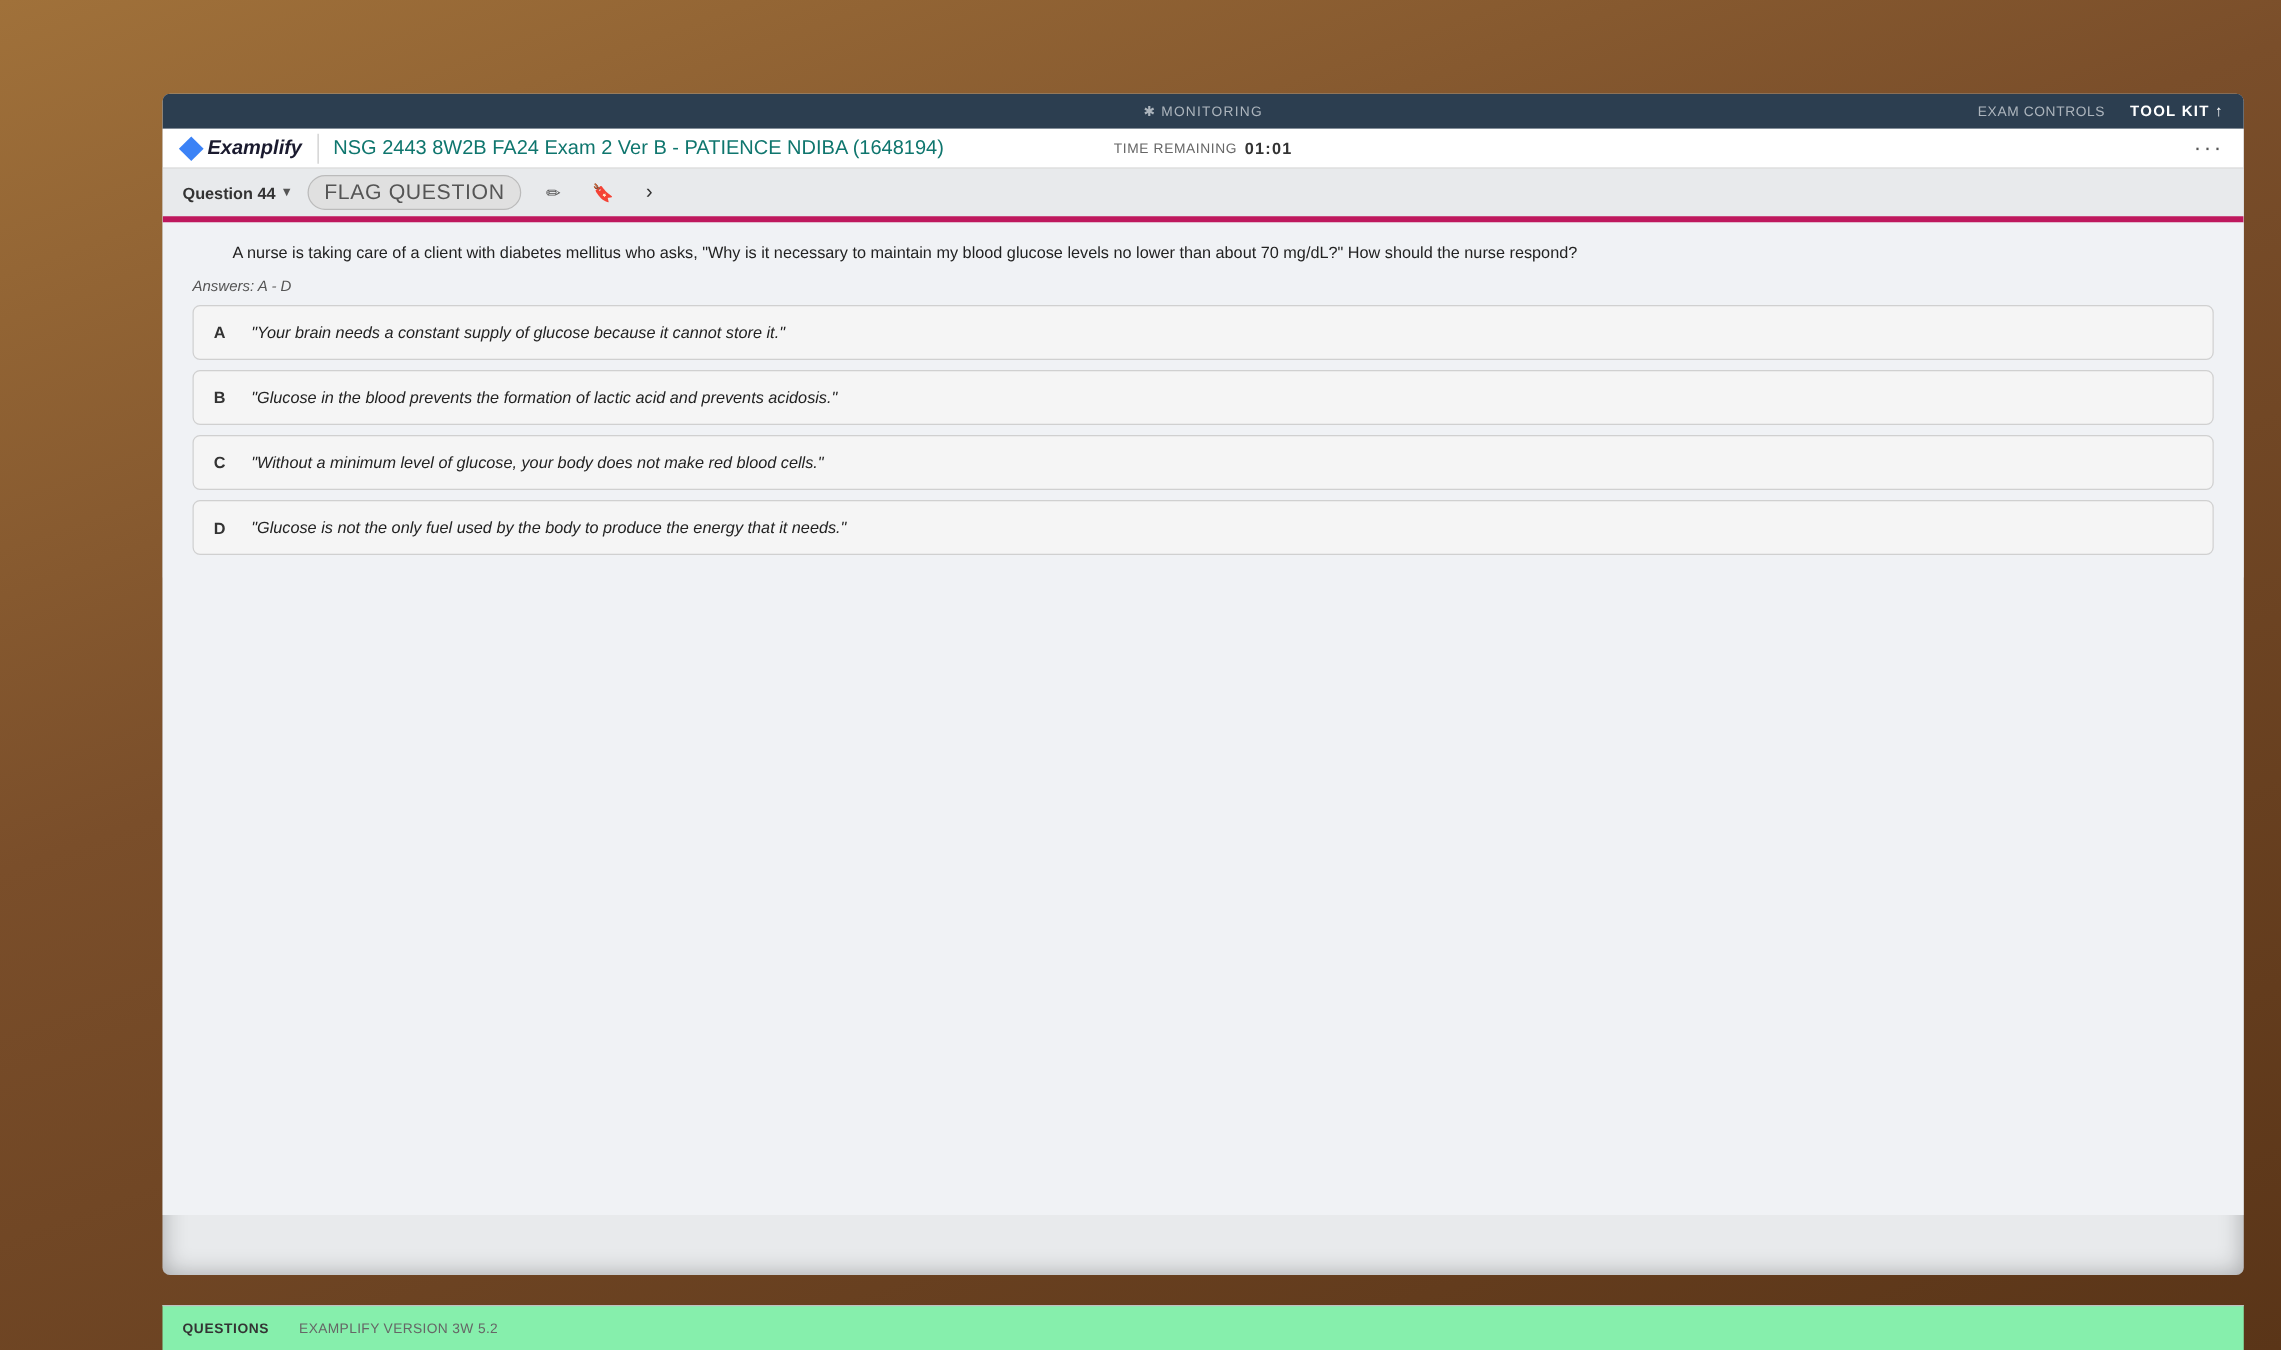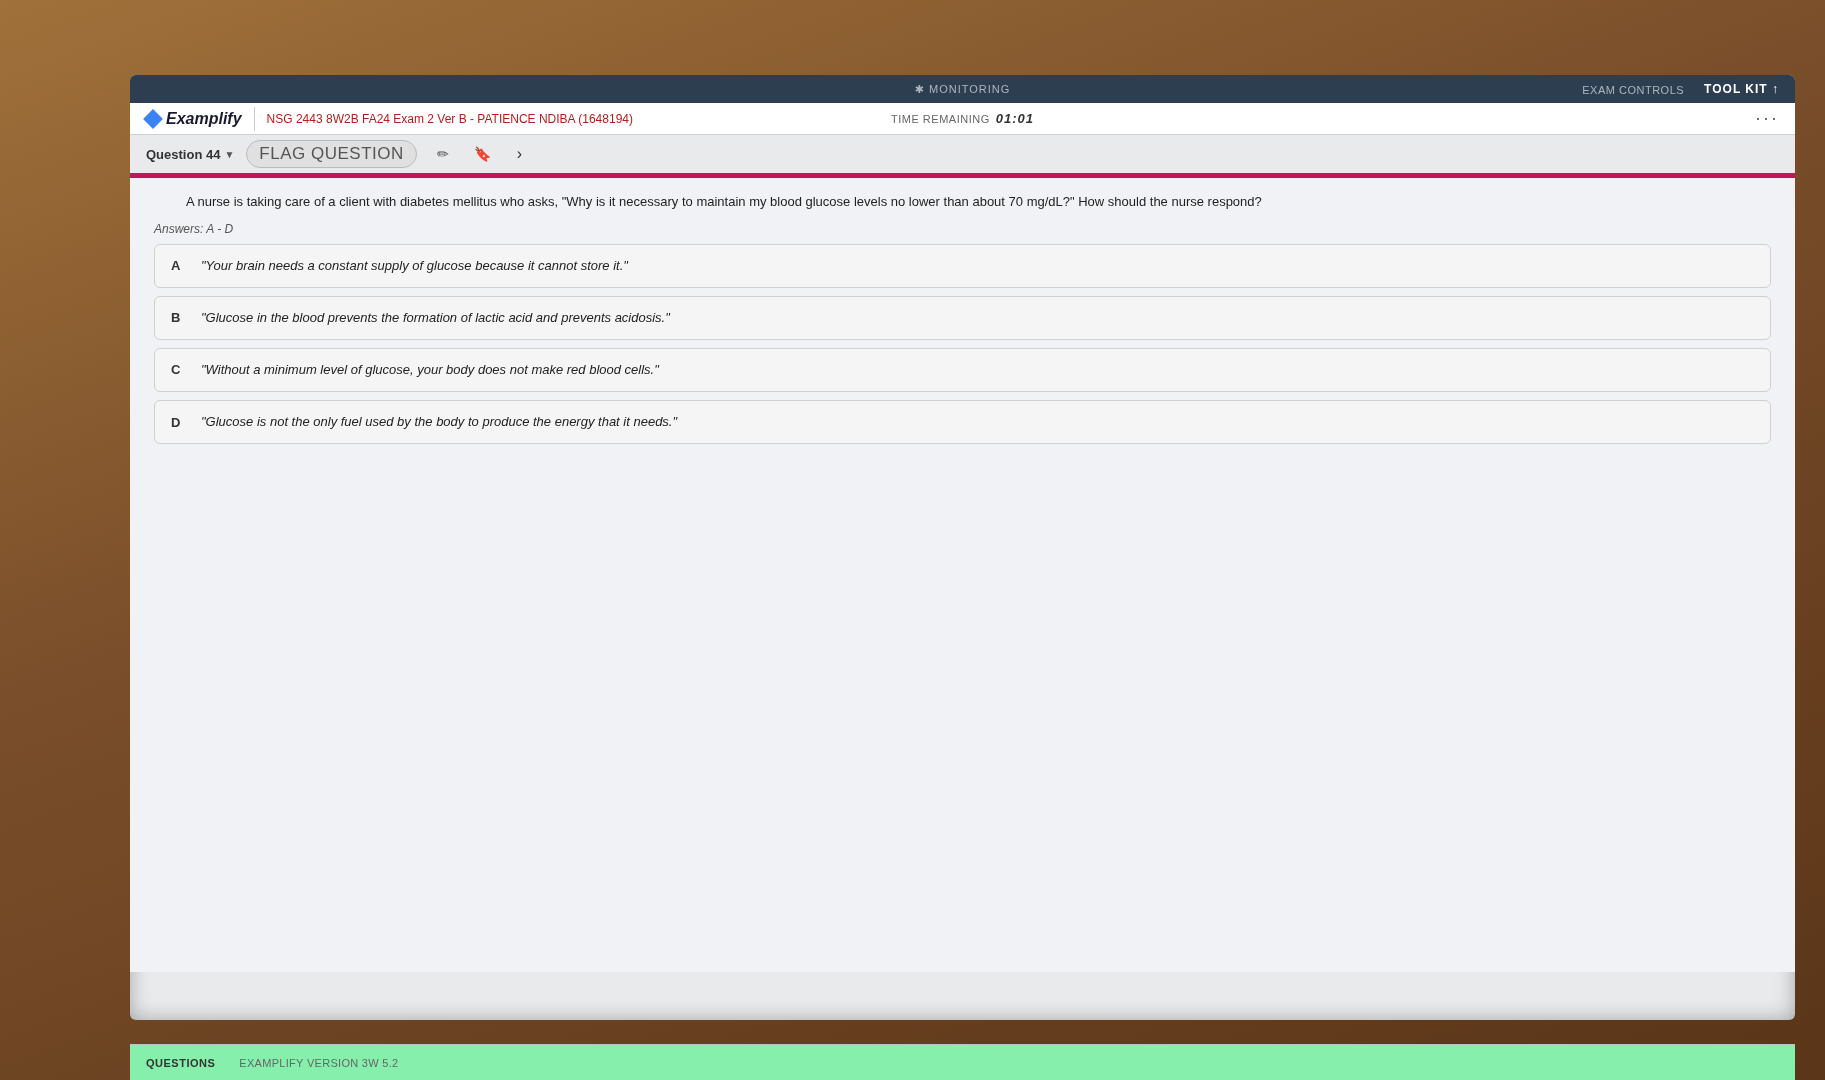--- a/index.html
+++ b/index.html
@@ -93,43 +93,42 @@
       color: #1a1a2e;
       font-style: italic;
     }
     .header-divider {
       width: 1px;
       height: 24px;
       background: #ccc;
       margin: 0 12px;
     }
     .header-exam-title {
-      font-size: 12px;
-      color: #b91c1c;
+      font-size: 16px;
+      color: #0f766e;
       font-weight: 500;
     }
     .header-center {
       position: absolute;
       left: 50%;
       transform: translateX(-50%);
       display: flex;
       align-items: center;
       gap: 6px;
     }
     .time-label {
       font-size: 11px;
       color: #666;
       letter-spacing: 0.5px;
     }
     .time-value {
       font-size: 13px;
       font-weight: bold;
       color: #333;
       letter-spacing: 1px;
-      font-style: italic;
     }
     .header-more {
       position: absolute;
       right: 16px;
       font-size: 18px;
       color: #555;
       cursor: pointer;
       letter-spacing: 2px;
     }
 

